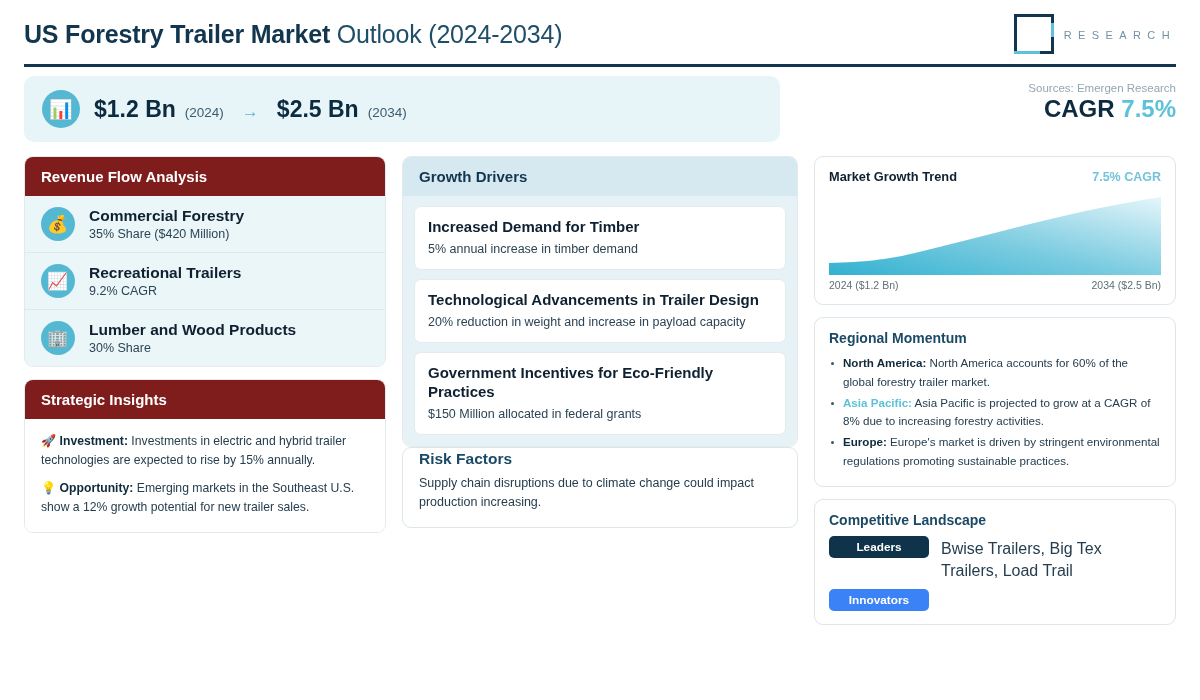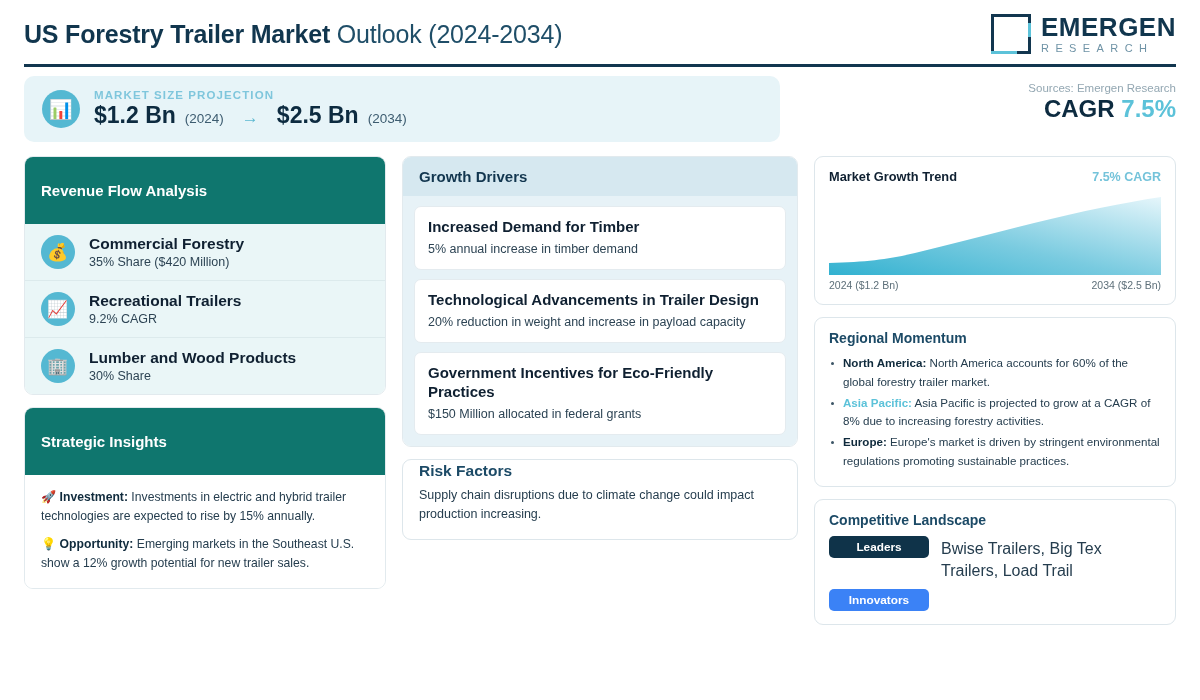--- a/index.html
+++ b/index.html
@@ -136,25 +136,25 @@
   .col-right { width: 362px; flex: none; }
 
   
   .panel {
     border-radius: 9px;
     overflow: hidden;
     background: #ffffff;
     border: 1px solid #e2eaee;
   }
   .panel-head-dark {
-    background: #0f766e;
+    background: #7f1d1d;
     color: #ffffff;
     font-size: 15px;
     font-weight: bold;
-    padding: 25px 16px;
+    padding: 11px 16px;
   }
   .panel-head-light {
     background: #d6e8f0;
     color: #12364f;
     font-size: 15px;
     font-weight: bold;
     padding: 11px 16px;
   }
 
   
@@ -203,21 +203,20 @@
     margin-bottom: 9px;
   }
   .gd-card:last-child { margin-bottom: 0; }
   .gd-title {
     font-size: 15px; font-weight: bold; color: #0f2031;
     line-height: 1.25;
   }
   .gd-sub { font-size: 12.5px; color: #2d4454; margin-top: 4px; line-height: 1.3; }
 
   .risk {
-    margin-top: 12px;
     border: 1px solid #dde6eb;
     border-radius: 9px;
     background: #ffffff;
     padding: 2px 16px 16px 16px;
   }
   .risk-title { font-size: 15.5px; font-weight: bold; color: #1c4a66; }
   .risk-text {
     font-size: 12.5px; color: #253d4e; margin-top: 6px; line-height: 1.5;
   }
 
@@ -303,32 +302,30 @@
 
 <div class="page">
 
   <div class="header">
     <div class="title">
       <span class="strong">US Forestry Trailer Market</span><span class="light"> Outlook (2024-2034)</span>
     </div>
     <div class="logo">
       <div class="logo-mark"></div>
       <div class="logo-text">
-        <div class="logo-name">EMERGEN</div>
         <div class="logo-sub">RESEARCH</div>
       </div>
     </div>
   </div>
   <div class="header-rule"></div>
 
   <div class="banner-row">
     <div class="banner">
       <div class="banner-icon">📊</div>
       <div>
-        <div class="banner-label">MARKET SIZE PROJECTION</div>
         <div class="banner-values">
           <span class="bn-big">$1.2 Bn</span>
           <span class="bn-yr">(2024)</span>
           <span class="bn-arrow">→</span>
           <span class="bn-big">$2.5 Bn</span>
           <span class="bn-yr">(2034)</span>
         </div>
       </div>
     </div>
     <div class="cagr-block">

